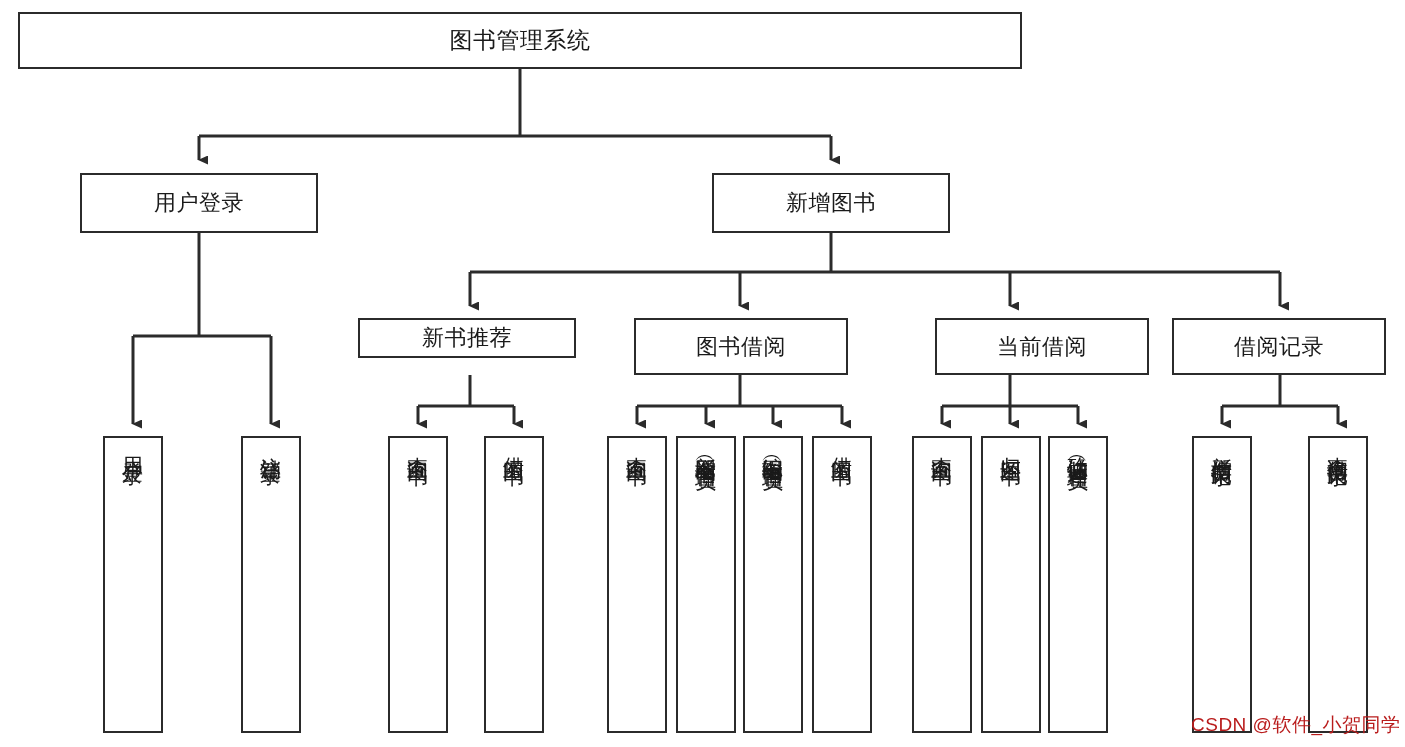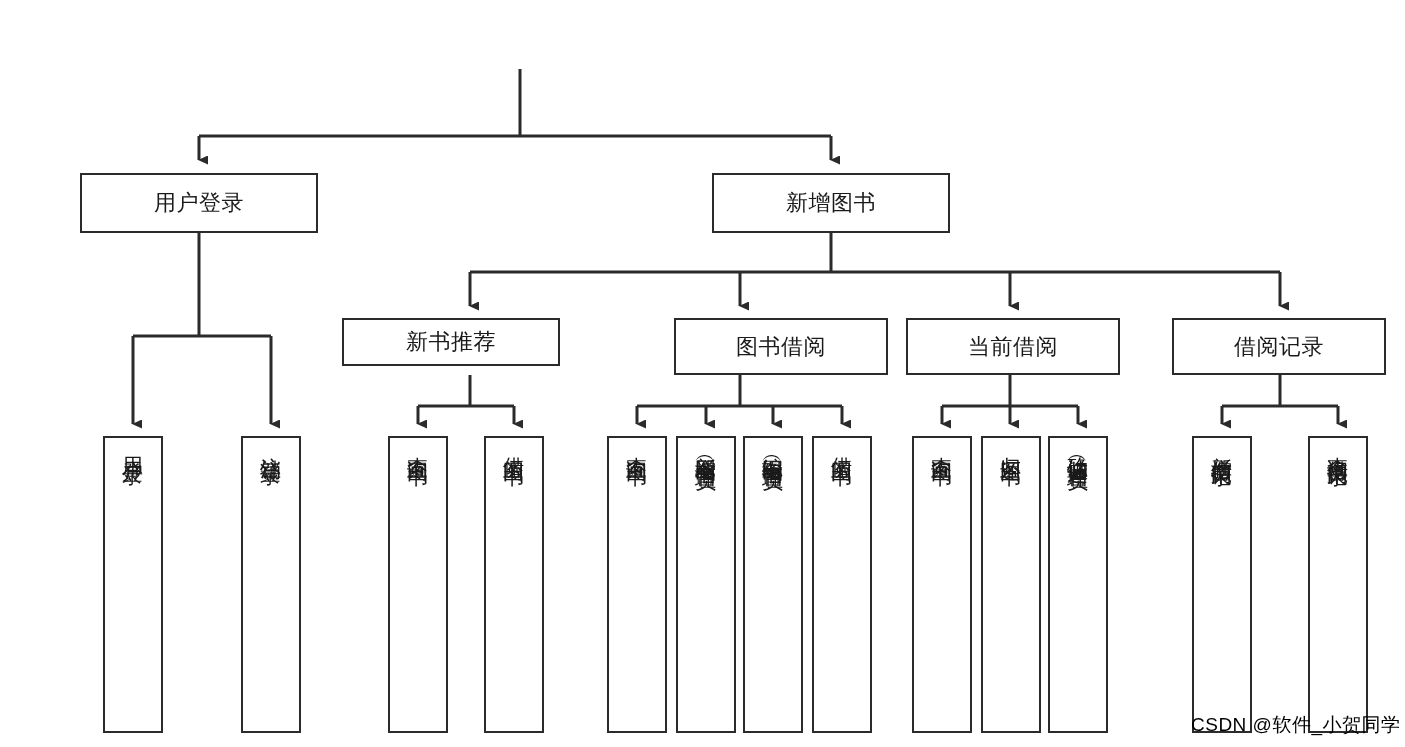--- a/index.html
+++ b/index.html
@@ -62,21 +62,21 @@
     line-height: 1;
     letter-spacing: 3px;
     white-space: nowrap;
   }
   .node.vert.tall .label {
     letter-spacing: 2px;
   }
   .watermark {
     position: absolute;
     font-size: 19px;
-    color: #000000;
+    color: #b91c1c;
     white-space: nowrap;
     letter-spacing: 0.5px;
   }
 </style>
 </head>
 <body>
 
 <div id="canvas">
 
   <svg class="connectors" viewBox="0 0 1405 747" xmlns="http://www.w3.org/2000/svg">
@@ -122,35 +122,38 @@
       <path d="M 1010 406 L 1010 424" marker-end="url(#arrowhead)"></path>
       <path d="M 1078 406 L 1078 424" marker-end="url(#arrowhead)"></path>
 
       <path d="M 1280 375 L 1280 406"></path>
       <path d="M 1222 406 L 1338 406"></path>
       <path d="M 1222 406 L 1222 424" marker-end="url(#arrowhead)"></path>
       <path d="M 1338 406 L 1338 424" marker-end="url(#arrowhead)"></path>
     </g>
   </svg>
 
+  <div class="node horiz root" style="left:18px; top:12px; width:1004px; height:57px;">
+    <span class="label">图书管理系统</span>
+  </div>
 
   <div class="node horiz" style="left:80px; top:173px; width:238px; height:60px;">
     <span class="label">用户登录</span>
   </div>
   <div class="node horiz" style="left:712px; top:173px; width:238px; height:60px;">
     <span class="label">新增图书</span>
   </div>
 
-  <div class="node horiz" style="left:342px; top:318px; width:218px; height:48px;">
+  <div class="node horiz" style="left:358px; top:318px; width:218px; height:40px;">
     <span class="label">新书推荐</span>
   </div>
-  <div class="node horiz" style="left:634px; top:318px; width:214px; height:57px;margin-left:40px;">
+  <div class="node horiz" style="left:634px; top:318px; width:214px; height:57px;">
     <span class="label">图书借阅</span>
   </div>
-  <div class="node horiz" style="left:906px; top:318px; width:214px; height:57px;">
+  <div class="node horiz" style="left:935px; top:318px; width:214px; height:57px;">
     <span class="label">当前借阅</span>
   </div>
   <div class="node horiz" style="left:1172px; top:318px; width:214px; height:57px;justify-content:center;">
     <span class="label">借阅记录</span>
   </div>
 
   <div class="node vert" style="left:103px; top:436px; width:60px; height:297px;">
     <span class="label">用户登录</span>
   </div>
   <div class="node vert" style="left:241px; top:436px; width:60px; height:297px;">

